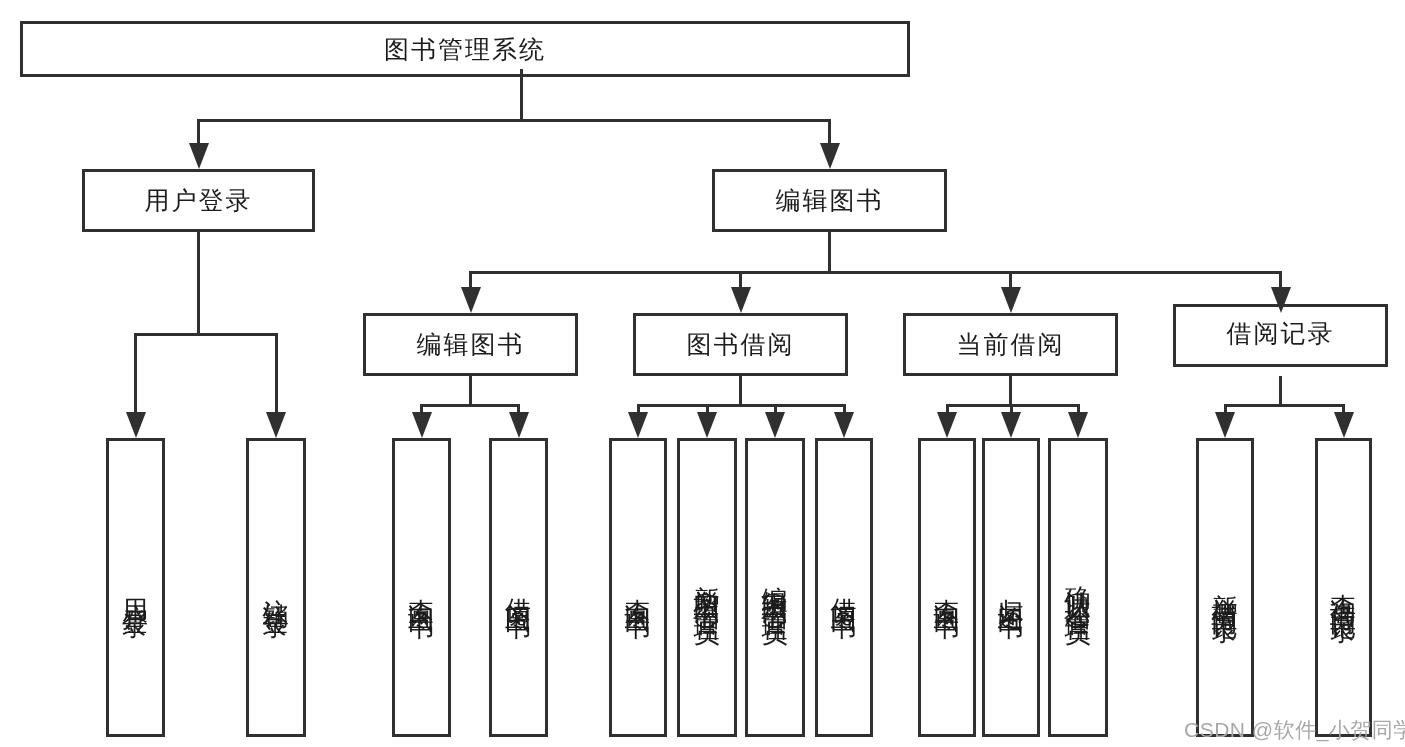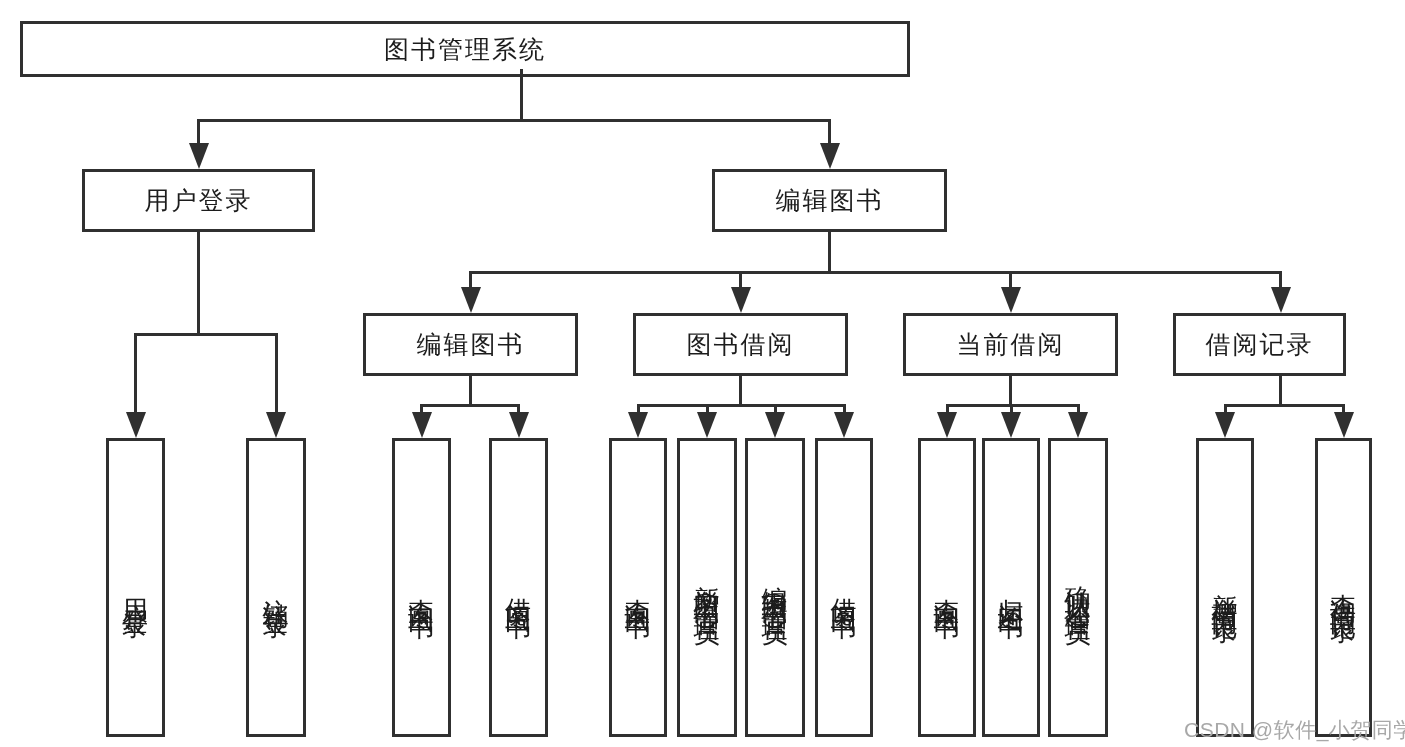--- a/index.html
+++ b/index.html
@@ -78,21 +78,21 @@
     </div>
     <div class="node horizontal" style="left: 363px; top: 313px; width: 215px; height: 63px;">
       <span class="label">编辑图书</span>
     </div>
     <div class="node horizontal" style="left: 633px; top: 313px; width: 215px; height: 63px;">
       <span class="label">图书借阅</span>
     </div>
     <div class="node horizontal" style="left: 903px; top: 313px; width: 215px; height: 63px;">
       <span class="label">当前借阅</span>
     </div>
-    <div class="node horizontal" style="left: 1173px; top: 313px; width: 173px; height: 63px;">
+    <div class="node horizontal" style="left: 1173px; top: 304px; width: 215px; height: 63px; font-family: Liberation Mono, monospace;">
       <span class="label">借阅记录</span>
     </div>
     <div class="node vertical" style="left: 106px; top: 438px; width: 59px; height: 299px;">
       <span class="label">用户登录</span>
     </div>
     <div class="node vertical" style="left: 246px; top: 438px; width: 60px; height: 299px;">
       <span class="label">注销登录</span>
     </div>
     <div class="node vertical" style="left: 392px; top: 438px; width: 59px; height: 299px;">
       <span class="label">查询图书</span>

